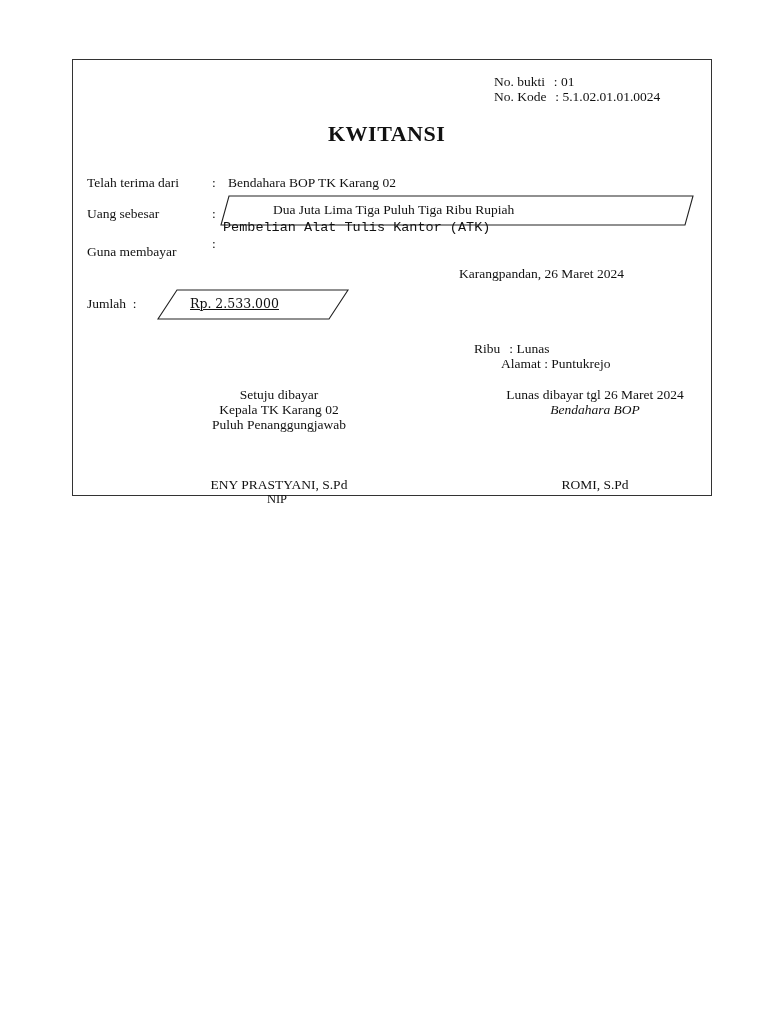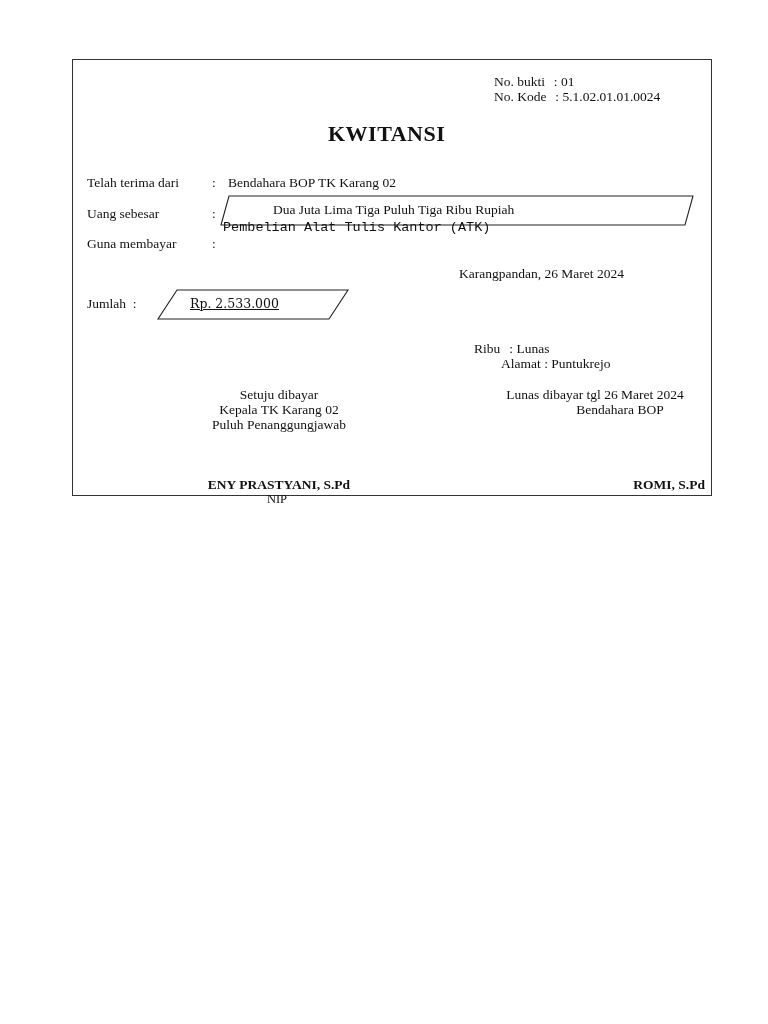--- a/index.html
+++ b/index.html
@@ -24,21 +24,21 @@
       height: 437px;
       border: 1.3px solid #333333;
       box-sizing: border-box;
     }
     .t13 { font-size: 13.5px; line-height: 15px; }
     .title {
       font-size: 22px;
       font-weight: bold;
       letter-spacing: 0.5px;
     }
-    .bold { font-weight: bold; }
+    .bold { font-weight: normal; }
     .center { text-align: center; }
     svg.shape { position: absolute; overflow: visible; }
     .amount-text { font-family: "DejaVu Serif", serif; font-size: 12.5px; text-decoration: underline; }
     .words-text { font-size: 13.5px; }
   </style>
 </head>
 <body>
 
 <div class="receipt"></div>
 
@@ -59,21 +59,21 @@
 <div class="abs t13" style="left:212px; top:175px;">:</div>
 <div class="abs t13" style="left:228px; top:175px;">Bendahara BOP TK Karang 02</div>
 
 <div class="abs t13" style="left:87px; top:206px;">Uang sebesar</div>
 <div class="abs t13" style="left:212px; top:206px;">:</div>
 <svg class="shape" style="left:220px; top:195px;" width="474" height="31">
   <polygon points="9,1 473,1 465,30 1,30" fill="none" stroke="#222222" stroke-width="1.1"></polygon>
 </svg>
 <div class="abs words-text" style="left:273px; top:202px;">Dua Juta Lima Tiga Puluh Tiga Ribu Rupiah</div>
 
-<div class="abs t13" style="left:87px; top:236px;">Guna membayar</div>
+<div class="abs t13" style="left:87px; top:244px;">Guna membayar</div>
 <div class="abs t13" style="left:212px; top:236px;">:</div>
 <div class="abs t13" style="left:223px; top:220px;font-family:Liberation Mono, monospace;">Pembelian Alat Tulis Kantor (ATK)</div>
 
 <div class="abs t13" style="left:459px; top:266px;">Karangpandan, 26 Maret 2024</div>
 
 <div class="abs t13" style="left:87px; top:296px; white-space:pre;">Jumlah  :</div>
 <svg class="shape" style="left:157px; top:289px;" width="193" height="31">
   <polygon points="20,1 191,1 172,30 1,30" fill="none" stroke="#222222" stroke-width="1.1"></polygon>
 </svg>
 <div class="abs amount-text" style="left:190px; top:296px;">Rp. 2.533.000</div>
@@ -86,14 +86,14 @@
   <span>: Puntukrejo</span>
 </div>
 
 <div class="abs t13 center" style="left:179px; top:387px; width:200px;">Setuju dibayar</div>
 <div class="abs t13 center" style="left:179px; top:402px; width:200px;">Kepala TK Karang 02</div>
 <div class="abs t13 center" style="left:179px; top:417px; width:200px;">Puluh Penanggungjawab</div>
 <div class="abs t13 bold center" style="left:179px; top:477px; width:200px;">ENY PRASTYANI, S.Pd</div>
 <div class="abs t13 center" style="left:247px; top:492px; width:60px; font-size:12.5px;">NIP</div>
 
 <div class="abs t13 center" style="left:485px; top:387px; width:220px;">Lunas dibayar tgl 26 Maret 2024</div>
-<div class="abs t13 center" style="left:510px; top:402px; width:220px;">Bendahara BOP</div>
-<div class="abs t13 bold center" style="left:485px; top:477px; width:220px;text-align:right;">ROMI, S.Pd</div>
+<div class="abs t13 center" style="left:485px; top:402px; width:220px;font-style:italic;">Bendahara BOP</div>
+<div class="abs t13 bold center" style="left:485px; top:477px; width:220px;">ROMI, S.Pd</div>
 
 </body></html>

